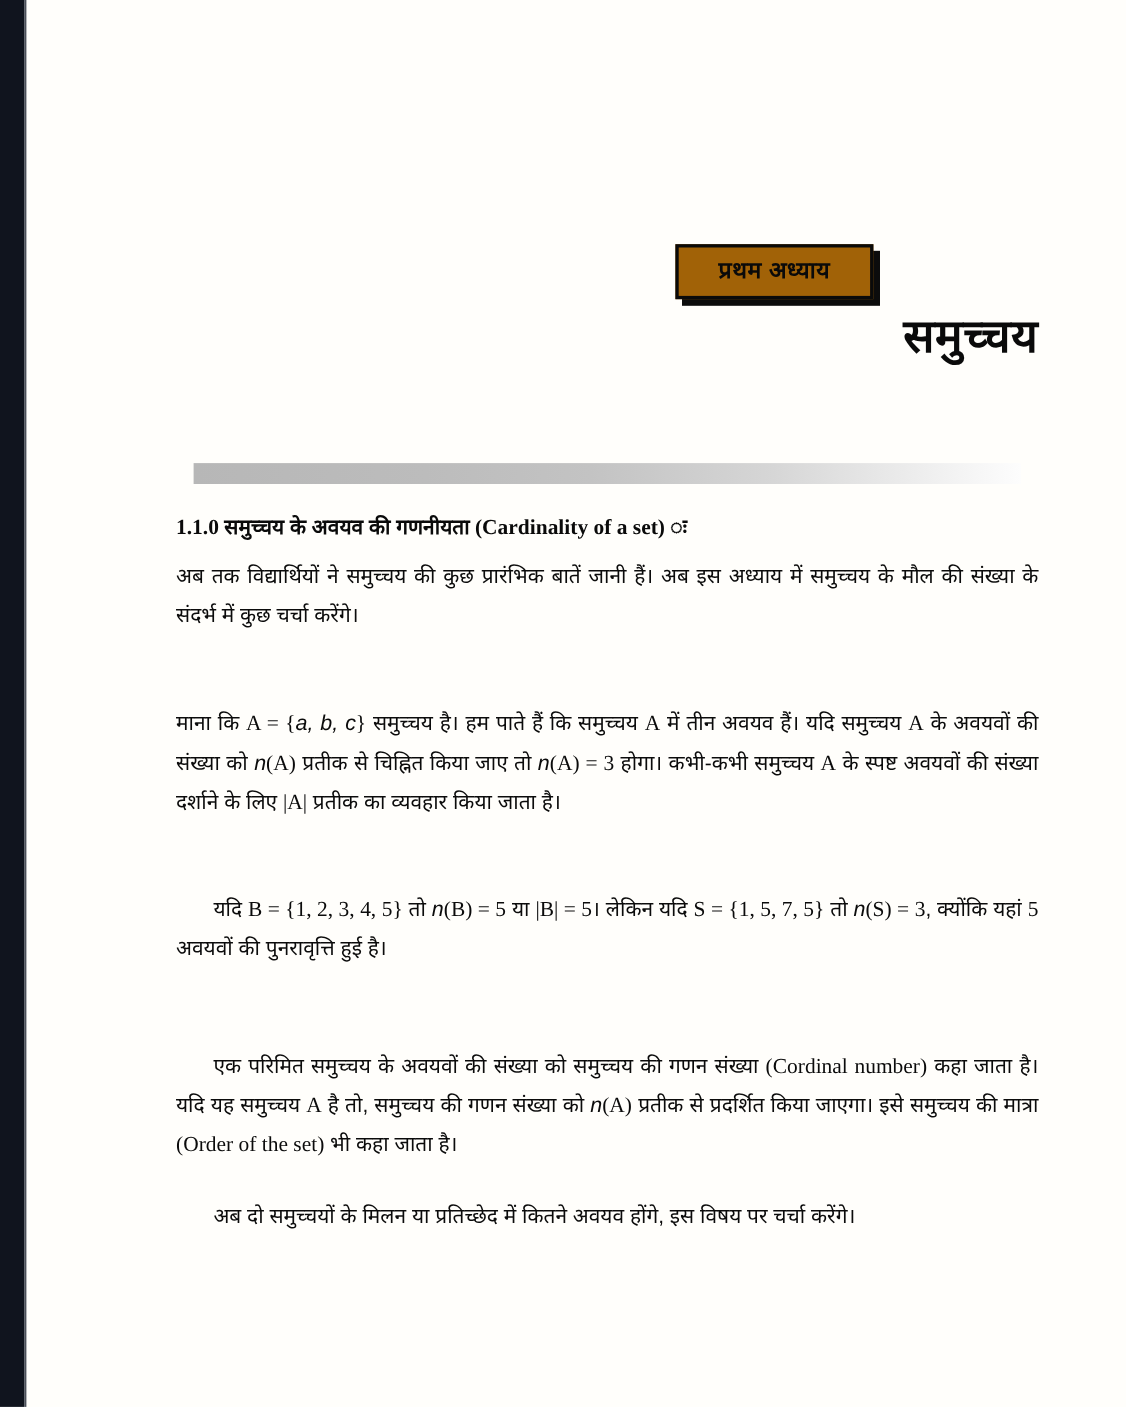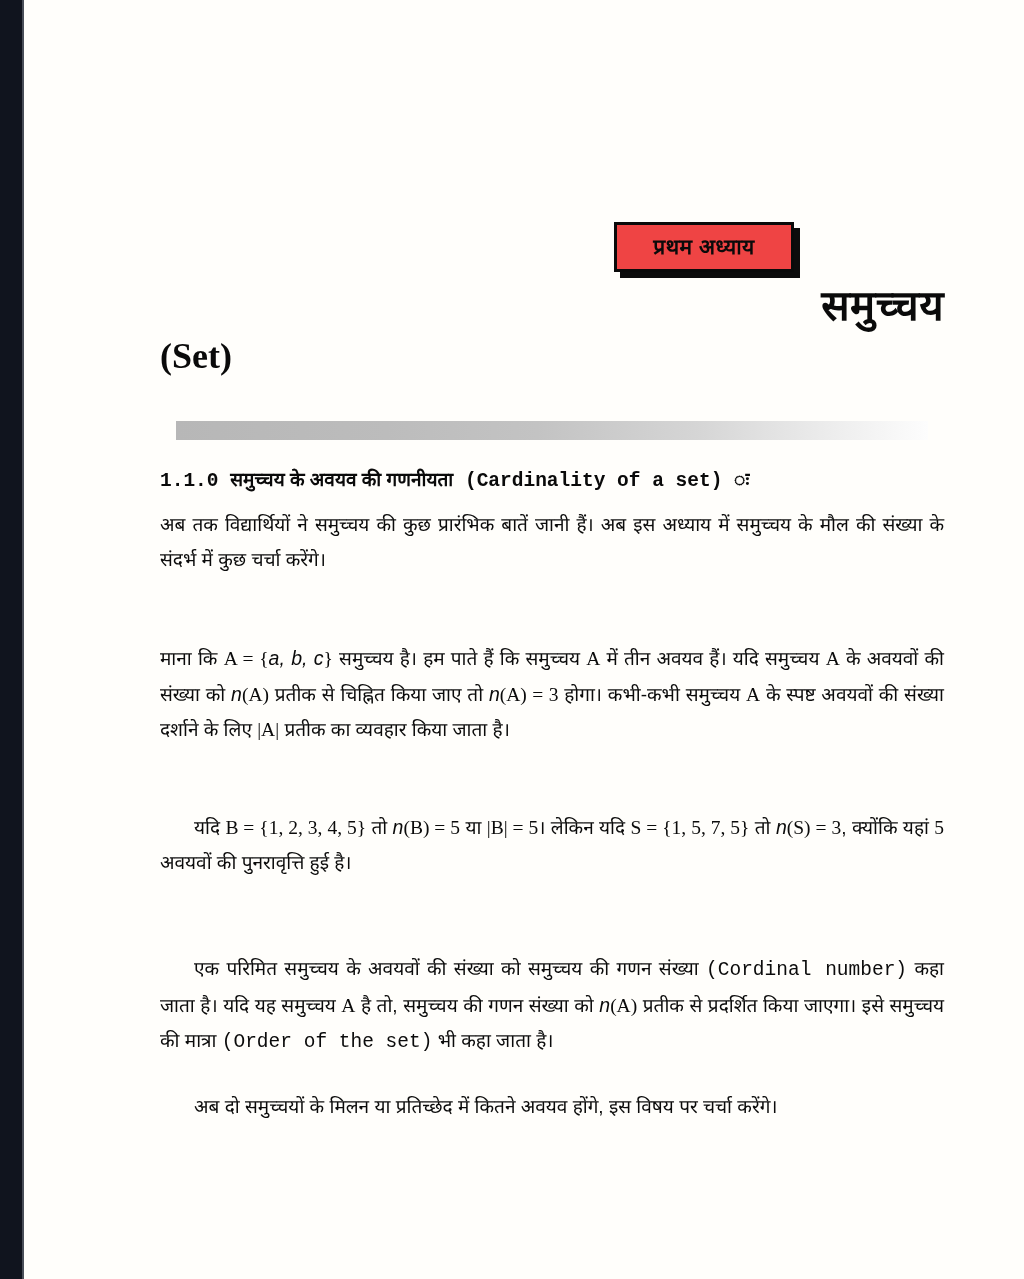--- a/index.html
+++ b/index.html
@@ -59,21 +59,21 @@
     width: 180px;
     height: 50px;
     background: #0c0c0c;
   }
   .chapter-badge {
     position: absolute;
     left: 0;
     top: 0;
     width: 174px;
     height: 44px;
-    background: #ef4444;
+    background: #a16207;
     border: 3px solid #0a0a0a;
     display: flex;
     align-items: center;
     justify-content: center;
   }
   .chapter-badge-inner {
     font-family: "Liberation Sans", "DejaVu Sans", sans-serif;
     font-size: 21px;
     font-weight: 700;
     color: #0a0a0a;
@@ -143,21 +143,21 @@
     color: #0b0b0b;
     line-height: 1.82;
     margin: 0;
     text-align: justify;
     text-justify: inter-word;
   }
   p.body.indent {
     text-indent: 34px;
   }
   .en {
-    font-family: Liberation Mono, monospace;
+    font-family: Liberation Serif, serif;
     font-size: 19.5px;
   }
   .mathvar {
     font-family: Liberation Sans, sans-serif;
     font-style: italic;
     font-size: 19.5px;
   }
   .mathup {
     font-family: "Liberation Serif", "DejaVu Serif", serif;
     font-style: normal;
@@ -186,21 +186,20 @@
     <div class="chapter-badge-shadow"></div>
     <div class="chapter-badge-box" style="position:absolute;left:0;top:0;">
       <div class="chapter-badge">
         <span class="chapter-badge-inner">प्रथम अध्याय</span>
       </div>
     </div>
   </div>
 
   <div class="title-block">
     <div class="title-hi">समुच्चय</div>
-    <div class="title-en">(Set)</div>
   </div>
 
   <div class="rule-bar"></div>
 
   <div class="blk" id="heading-110">
     <div class="sec-heading">
       <span class="en">1.1.0</span><span class="en">&nbsp;</span><span class="hi">समुच्चय के अवयव की गणनीयता</span><span class="en">&nbsp;</span><span class="en">(Cardinality of a set)</span><span class="en">&nbsp;</span><span class="hi">ः</span>
     </div>
   </div>
 

